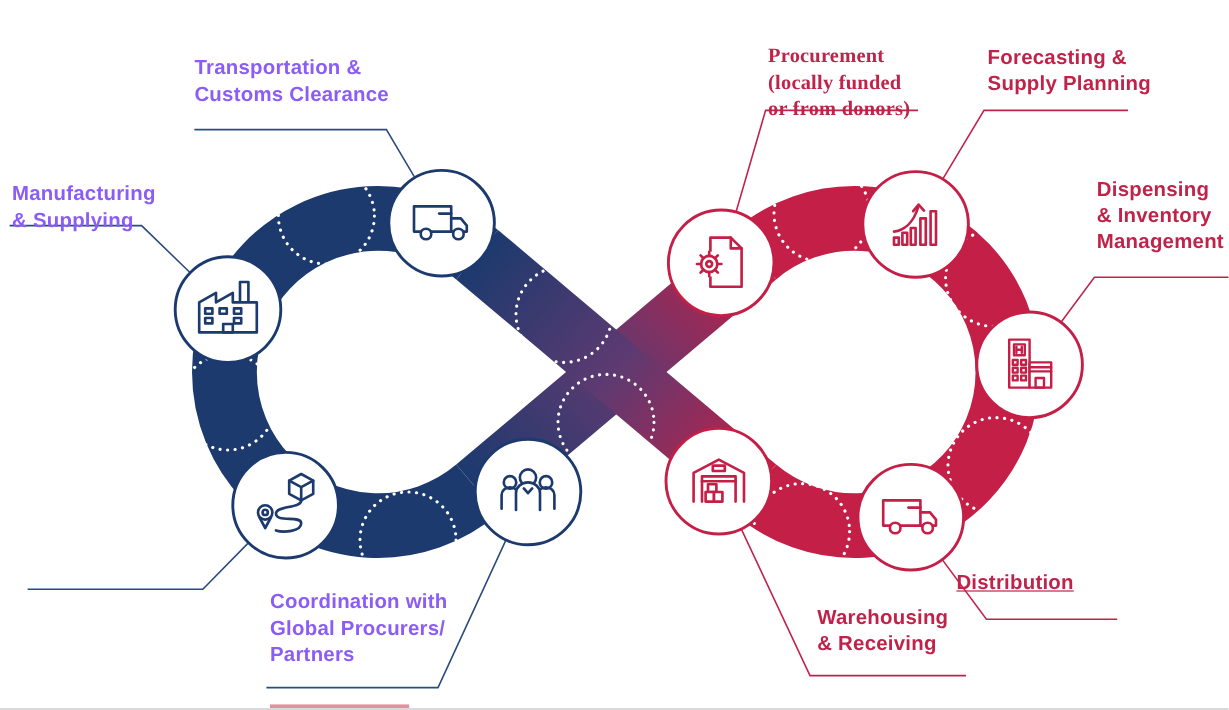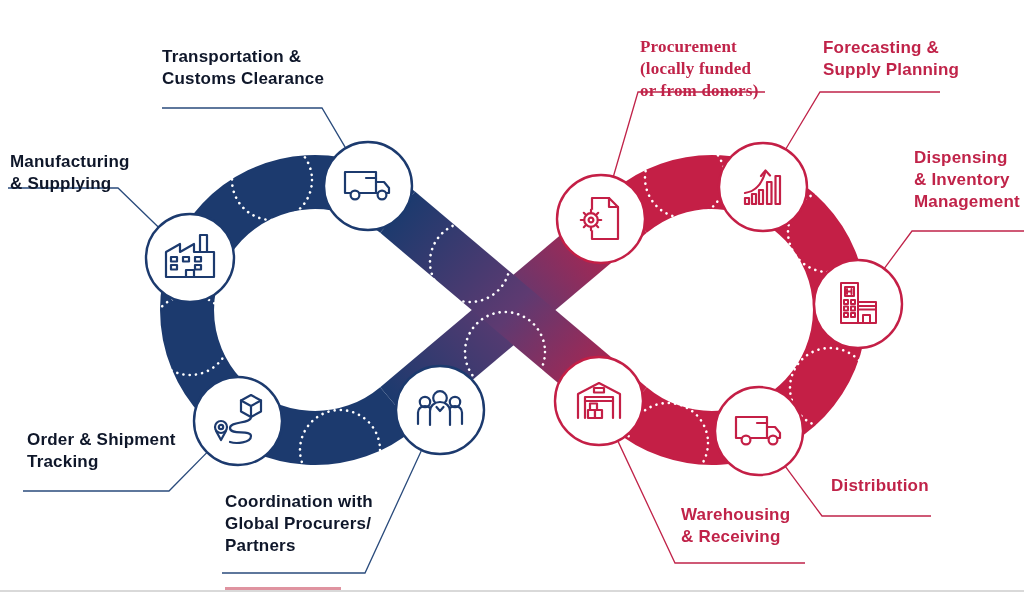--- a/index.html
+++ b/index.html
@@ -12,21 +12,21 @@
   }
   #stage svg{position:absolute;left:0;top:0;}
   .lbl{
     position:absolute;
     font-size:17px;
     line-height:22px;
     font-weight:600;
     letter-spacing:.2px;
     white-space:pre-line;
   }
-  .lbl.navy{color:#0f172a;}
+  .lbl.navy{color:#8b5cf6;}
   .lbl.red{color:#c02349;}
 </style>
 </head>
 <body>
 
 <div id="stage">
 
 <svg width="1024" height="592" viewBox="0 0 1024 592">
   <defs>
     <linearGradient id="gradTLBR" gradientUnits="userSpaceOnUse" x1="397.6" y1="212.2" x2="629.4" y2="407.8">
@@ -195,30 +195,28 @@
   </g>
 
   <rect x="225" y="587" width="116" height="5" fill="#df93a0"></rect>
   <rect x="0" y="590" width="1024" height="2" fill="#d9d9d9"></rect>
 </svg>
 
 <div class="lbl navy" style="left:10px;  top:127px;margin-top:24px;">Manufacturing
 &amp; Supplying</div>
 <div class="lbl navy" style="left:162px; top:46px;">Transportation &amp;
 Customs Clearance</div>
-<div class="lbl navy" style="left:27px;  top:429px;">Order &amp; Shipment
-Tracking</div>
 <div class="lbl navy" style="left:225px; top:491px;">Coordination with
 Global Procurers/
 Partners</div>
 <div class="lbl red" style="left:640px; top:36px;font-family:Liberation Serif, serif;">Procurement
 (locally funded
 or from donors)</div>
 <div class="lbl red" style="left:914px; top:147px;">Dispensing
 &amp; Inventory
 Management</div>
 <div class="lbl red" style="left:823px; top:37px;">Forecasting &amp;
 Supply Planning</div>
-<div class="lbl red" style="left:831px; top:475px;">Distribution</div>
+<div class="lbl red" style="left:797px; top:475px;text-decoration:underline;">Distribution</div>
 <div class="lbl red" style="left:681px; top:504px;">Warehousing
 &amp; Receiving</div>
 
 </div>
 
 </body></html>

